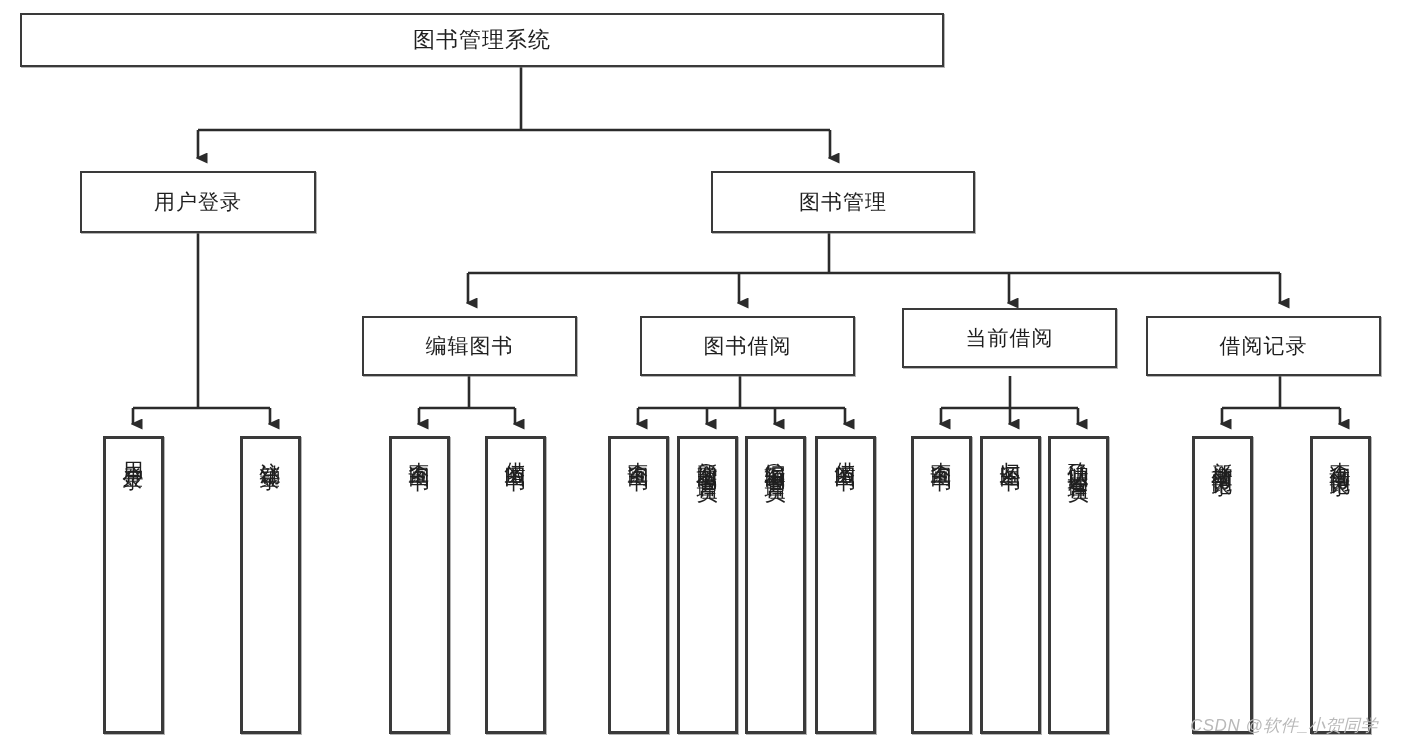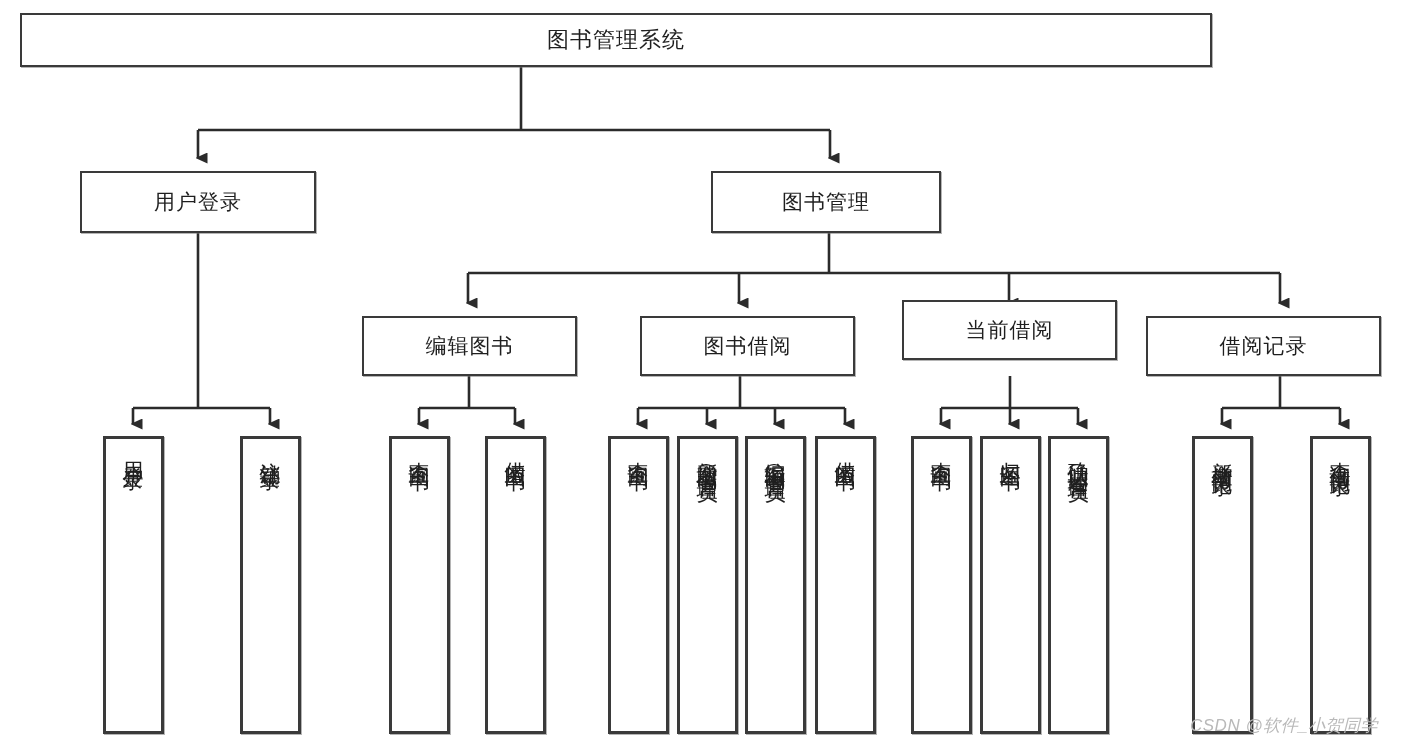--- a/index.html
+++ b/index.html
@@ -104,38 +104,38 @@
       <path d="M1078,408 L1078,424" marker-end="url(#arrow)"></path>
 
       <path d="M1280,376 L1280,408"></path>
       <path d="M1222,408 L1340,408"></path>
       <path d="M1222,408 L1222,424" marker-end="url(#arrow)"></path>
       <path d="M1340,408 L1340,424" marker-end="url(#arrow)"></path>
 
     </g>
   </svg>
 
-  <div class="node root" style="left:20px;top:13px;width:1192px;height:54px;text-align:center;">
+  <div class="node root" style="left:20px;top:13px;width:924px;height:54px;text-align:center;">
     <span class="label">图书管理系统</span>
   </div>
 
   <div class="node" style="left:80px;top:171px;width:236px;height:62px;">
     <span class="label">用户登录</span>
   </div>
-  <div class="node" style="left:711px;top:171px;width:230px;height:62px;">
+  <div class="node" style="left:711px;top:171px;width:264px;height:62px;">
     <span class="label">图书管理</span>
   </div>
 
   <div class="node" style="left:362px;top:316px;width:215px;height:60px;">
     <span class="label">编辑图书</span>
   </div>
   <div class="node" style="left:640px;top:316px;width:215px;height:60px;">
     <span class="label">图书借阅</span>
   </div>
-  <div class="node" style="left:902px;top:300px;width:215px;height:60px;text-align:center;">
+  <div class="node" style="left:902px;top:308px;width:215px;height:60px;text-align:center;">
     <span class="label">当前借阅</span>
   </div>
   <div class="node" style="left:1146px;top:316px;width:235px;height:60px;">
     <span class="label">借阅记录</span>
   </div>
 
   <div class="node leaf" style="left:103px;top:436px;width:61px;height:298px;">
     <span class="label">用户登录</span>
   </div>
   <div class="node leaf" style="left:240px;top:436px;width:61px;height:298px;">

